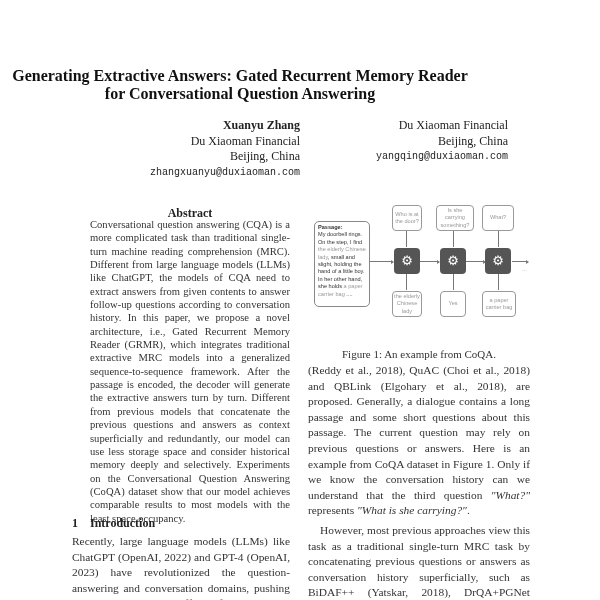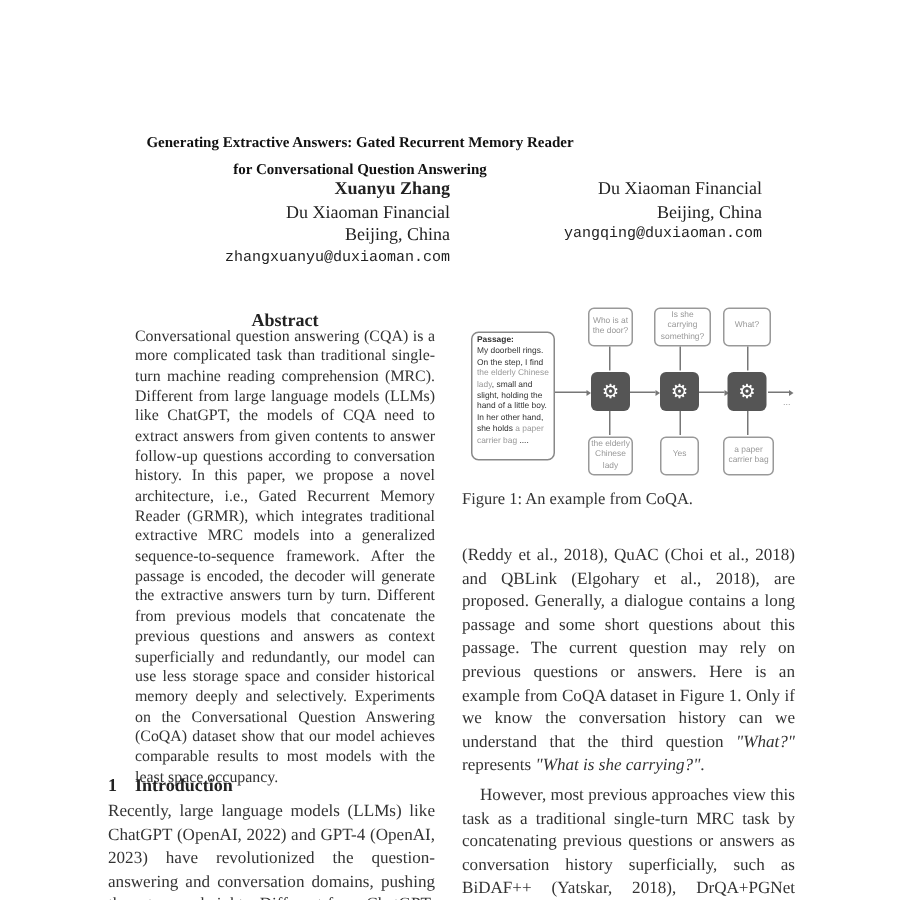--- a/index.html
+++ b/index.html
@@ -1,32 +1,32 @@
 <!DOCTYPE html>
 <html><head>
 <meta charset="utf-8">
 <style>
   html, body { margin:0; padding:0; background:#fff; }
   body { width:600px; height:600px; overflow:hidden; position:relative; font-family:"Liberation Serif", serif; color:#222; }
-  .title { position:absolute; top:67px; left:0; width:480px; text-align:center; font-weight:bold; font-size:10px; line-height:18px; color:#111;margin-top:20px; }
+  .title { position:absolute; top:67px; left:0; width:480px; text-align:center; font-weight:bold; font-size:16px; line-height:18px; color:#111; }
   .author { position:absolute; top:118px; width:200px; text-align:right; font-size:12px; line-height:15.5px; }
   .author .name { font-weight:bold; }
   .author .email { font-family:"Liberation Mono", monospace; font-size:10px; }
   #author1 { left:100px; }
   #author2 { left:308px; }
   .abstract-head { position:absolute; top:206px; left:90px; width:200px; text-align:center; font-weight:bold; font-size:12px; }
   .abstract-body { position:absolute; top:218px; left:90px; width:200px; font-size:10.6px; line-height:13.35px; text-align:justify; color:#333; }
   .section-head { position:absolute; top:516px; left:72px; font-weight:bold; font-size:12px; }
   .section-head .num { display:inline-block; width:18px; }
   .intro-body { position:absolute; top:534px; left:72px; width:218px; font-size:11.4px; line-height:15.6px; text-align:justify; color:#333; }
   .right-col { position:absolute; top:363px; left:308px; width:222px; font-size:11.4px; line-height:15.6px; text-align:justify; color:#333; }
   .right-col p { margin:0; }
   .right-col p.indent { text-indent:12px; margin-top:4px; }
   .figure { position:absolute; top:203px; left:310px; width:222px; height:115px; }
-  .caption { position:absolute; top:327px; left:308px; width:222px; text-align:left; font-size:11px; color:#333; }
+  .caption { position:absolute; top:348px; left:308px; width:222px; text-align:center; font-size:11px; color:#333; }
   .passage { position:absolute; left:4px; top:18px; width:56px; height:86px; border:1px solid #888; border-radius:5px; font-family:"Liberation Sans", sans-serif; font-size:5.6px; line-height:7.4px; padding:2px 3px; box-sizing:border-box; color:#333; overflow:hidden; }
   .passage .bold { font-weight:bold; }
   .passage .grey { color:#999; }
   .qbox, .abox { position:absolute; border:1px solid #999; border-radius:4px; font-family:"Liberation Sans", sans-serif; font-size:5.6px; line-height:7.4px; color:#999; text-align:center; display:flex; align-items:center; justify-content:center; box-sizing:border-box; padding:1px; }
   .qbox { top:2px; height:26px; }
   .abox { top:88px; height:26px; }
   .gear { position:absolute; top:45px; width:26px; height:26px; background:#555; border-radius:4px; display:flex; align-items:center; justify-content:center; color:#fff; font-size:13px; }
   .vline { position:absolute; width:1px; background:#777; }
   .hline { position:absolute; height:1px; background:#777; top:58px; }
   .arrow-head-right { position:absolute; width:0; height:0; border-top:2px solid transparent; border-bottom:2px solid transparent; border-left:3px solid #777; top:56.5px; }

